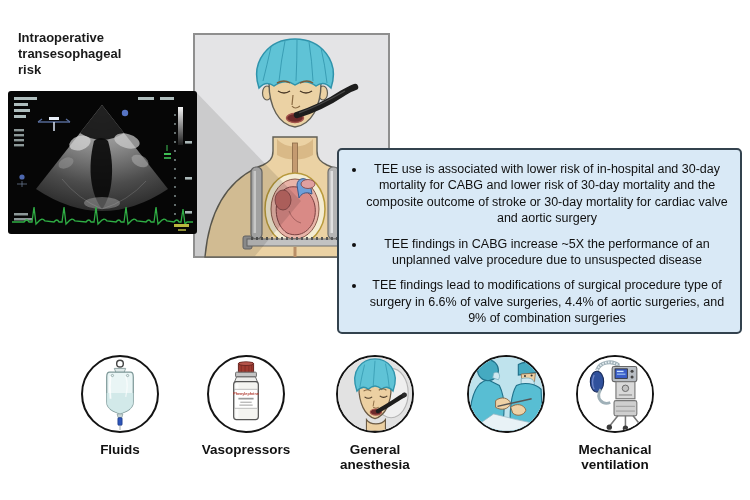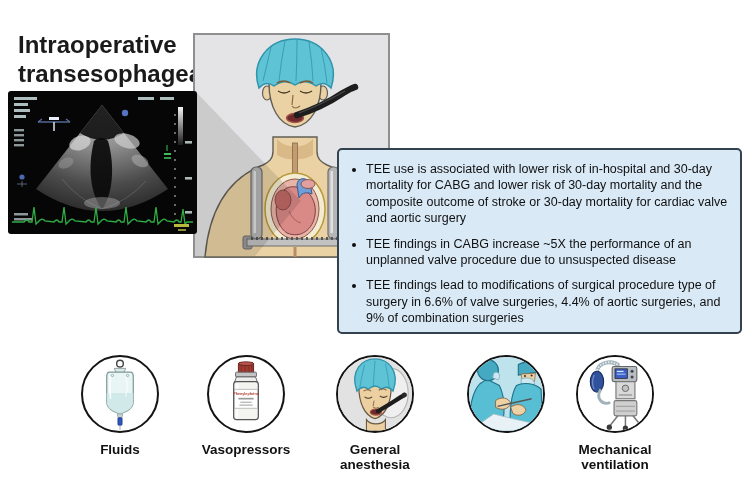--- a/index.html
+++ b/index.html
@@ -1,28 +1,28 @@
 <!DOCTYPE html>
 <html><head>
 <meta charset="utf-8">
 <style>
   html,body{margin:0;padding:0;background:#fff;}
   .canvas{position:relative;width:750px;height:500px;background:#ffffff;overflow:hidden;
           font-family:"Liberation Sans",sans-serif;color:#111;}
   .title{position:absolute;left:18px;top:30px;width:156px;
-         font-size:24px;font-weight:bold;line-height:1.22;color:#1a1a1a;}
+         font-size:13px;font-weight:bold;line-height:1.22;color:#1a1a1a;}
   .title span{display:block;}
   .echo{position:absolute;left:8px;top:91px;width:189px;height:143px;z-index:4;}
   .panel{position:absolute;left:193px;top:33px;width:197px;height:225px;z-index:1;}
   .panel svg{display:block;width:100%;height:100%;}
   .infobox{position:absolute;left:337px;top:148px;width:405px;height:186px;z-index:5;
            background:#d9e9f6;border:2px solid #33424e;border-radius:5px;box-sizing:border-box;
            padding:11px 12px 8px 10px;}
   .infobox ul{margin:0;padding-left:17px;}
-  .infobox li{font-size:12.5px;line-height:1.31;margin-bottom:9px;color:#101010;}
+  .infobox li{font-size:12.5px;line-height:1.31;margin-bottom:9px;color:#101010;text-align:center;}
   .infobox li:last-child{margin-bottom:0;}
   .factor{position:absolute;top:355px;width:110px;text-align:center;}
   .factor .circle{width:78px;height:78px;border:2px solid #141414;border-radius:50%;
                   box-sizing:border-box;margin:0 auto;background:#fff;overflow:hidden;}
   .factor .circle svg{display:block;width:100%;height:100%;}
   .factor-label{margin-top:9px;font-size:13.5px;font-weight:bold;line-height:1.13;color:#111;}
   .f1{left:65px;} .f2{left:191px;} .f3{left:320px;} .f4{left:451px;} .f5{left:560px;}
 </style>
 </head>
 <body>

